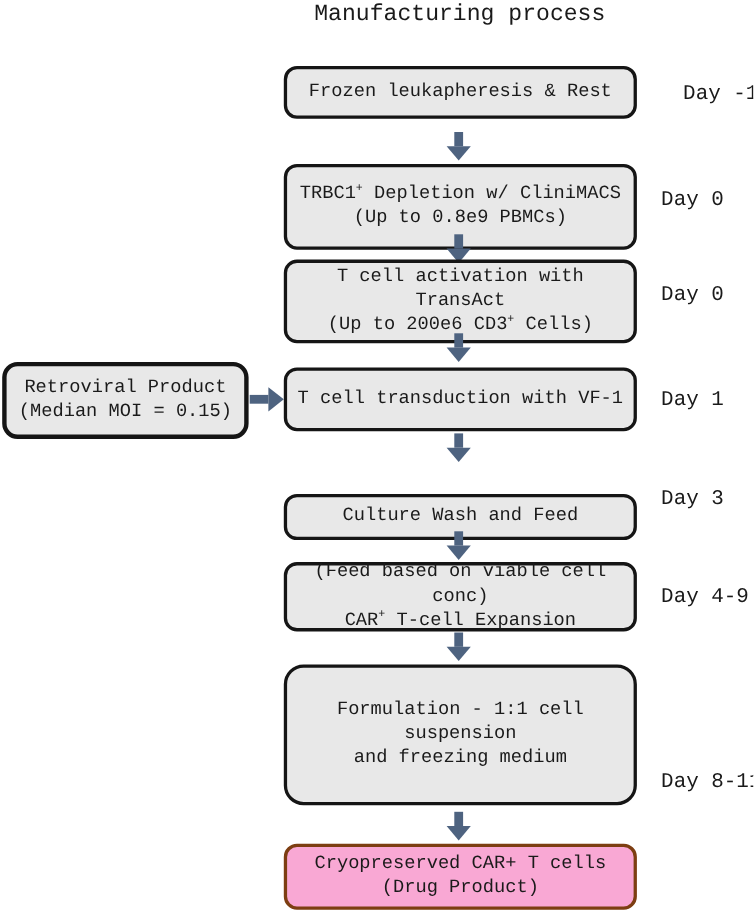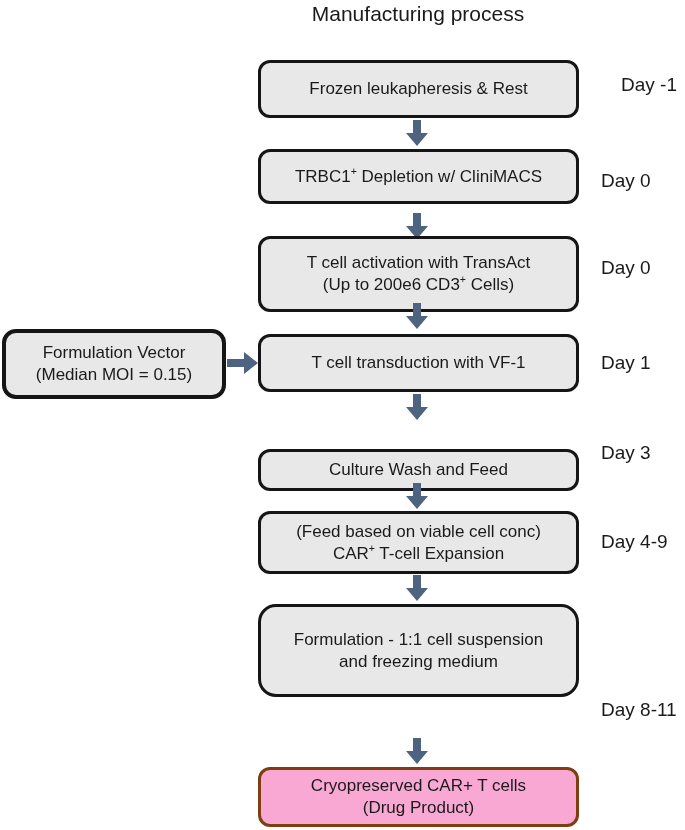--- a/index.html
+++ b/index.html
@@ -1,21 +1,21 @@
 <!DOCTYPE html>
 <html><head>
 <meta charset="utf-8">
 <style>
   html, body { margin: 0; padding: 0; background: #ffffff; }
   .stage {
     position: relative;
     width: 685px;
     height: 830px;
     background: #ffffff;
-    font-family: Liberation Sans, sans-serif;
+    font-family: Liberation Mono, monospace;
     color: #1a1a1a;
     overflow: hidden;
   }
   .title {
     position: absolute;
     left: 248px; top: 2px; width: 340px;
     text-align: center;
     font-size: 21px;
     color: #1a1a1a;
   }
@@ -28,27 +28,27 @@
     border-radius: 12px;
     display: flex;
     flex-direction: column;
     align-items: center;
     justify-content: center;
     text-align: center;
     font-size: 17px;
     line-height: 22px;
   }
   .box sup { font-size: 62%; line-height: 0; }
-  #b1 { top: 60px;  height: 58px; }
-  #b2 { top: 149px; height: 55px; }
+  #b1 { top: 60px;  height: 48px; }
+  #b2 { top: 149px; height: 78px; }
   #b3 { top: 236px; height: 76px; }
   #b4 { top: 334px; height: 58px; }
   #b5 { top: 449px; height: 42px; text-align: center; }
   #b6 { top: 511px; height: 63px; }
-  #b7 { top: 604px; height: 93px; border-radius: 18px; }
+  #b7 { top: 604px; height: 128px; border-radius: 18px; }
   #b8 {
     top: 767px; height: 60px;
     background: #f9a8d4;
     border-color: #7d3e12;
   }
   .sidebox {
     position: absolute;
     box-sizing: border-box;
     left: 2px; top: 329px;
     width: 224px; height: 70px;
@@ -127,39 +127,40 @@
     <div>Frozen leukapheresis &amp; Rest</div>
   </div>
   <div class="day" id="d1">Day -1</div>
   <div class="v-arrow" id="a1">
       <div class="stem"></div>
       <div class="head"></div>
     </div>
 
   <div class="box" id="b2">
     <div><span>TRBC1</span><sup>+</sup><span> Depletion w/ CliniMACS</span></div>
+    <div>(Up to 0.8e9 PBMCs)</div>
   </div>
   <div class="day" id="d2">Day 0</div>
   <div class="v-arrow" id="a2">
       <div class="stem"></div>
       <div class="head"></div>
     </div>
 
   <div class="box" id="b3">
     <div>T cell activation with TransAct</div>
     <div><span>(Up to 200e6 CD3</span><sup>+</sup><span> Cells)</span></div>
   </div>
   <div class="day" id="d3">Day 0</div>
   <div class="v-arrow" id="a3">
       <div class="stem"></div>
       <div class="head"></div>
     </div>
 
   <div class="sidebox">
-    <div>Formulation Vector</div>
+    <div>Retroviral Product</div>
     <div>(Median MOI = 0.15)</div>
   </div>
   <div class="h-arrow">
       <div class="stem"></div>
       <div class="head"></div>
     </div>
 
   <div class="box" id="b4">
     <div>T cell transduction with VF-1</div>
   </div>

